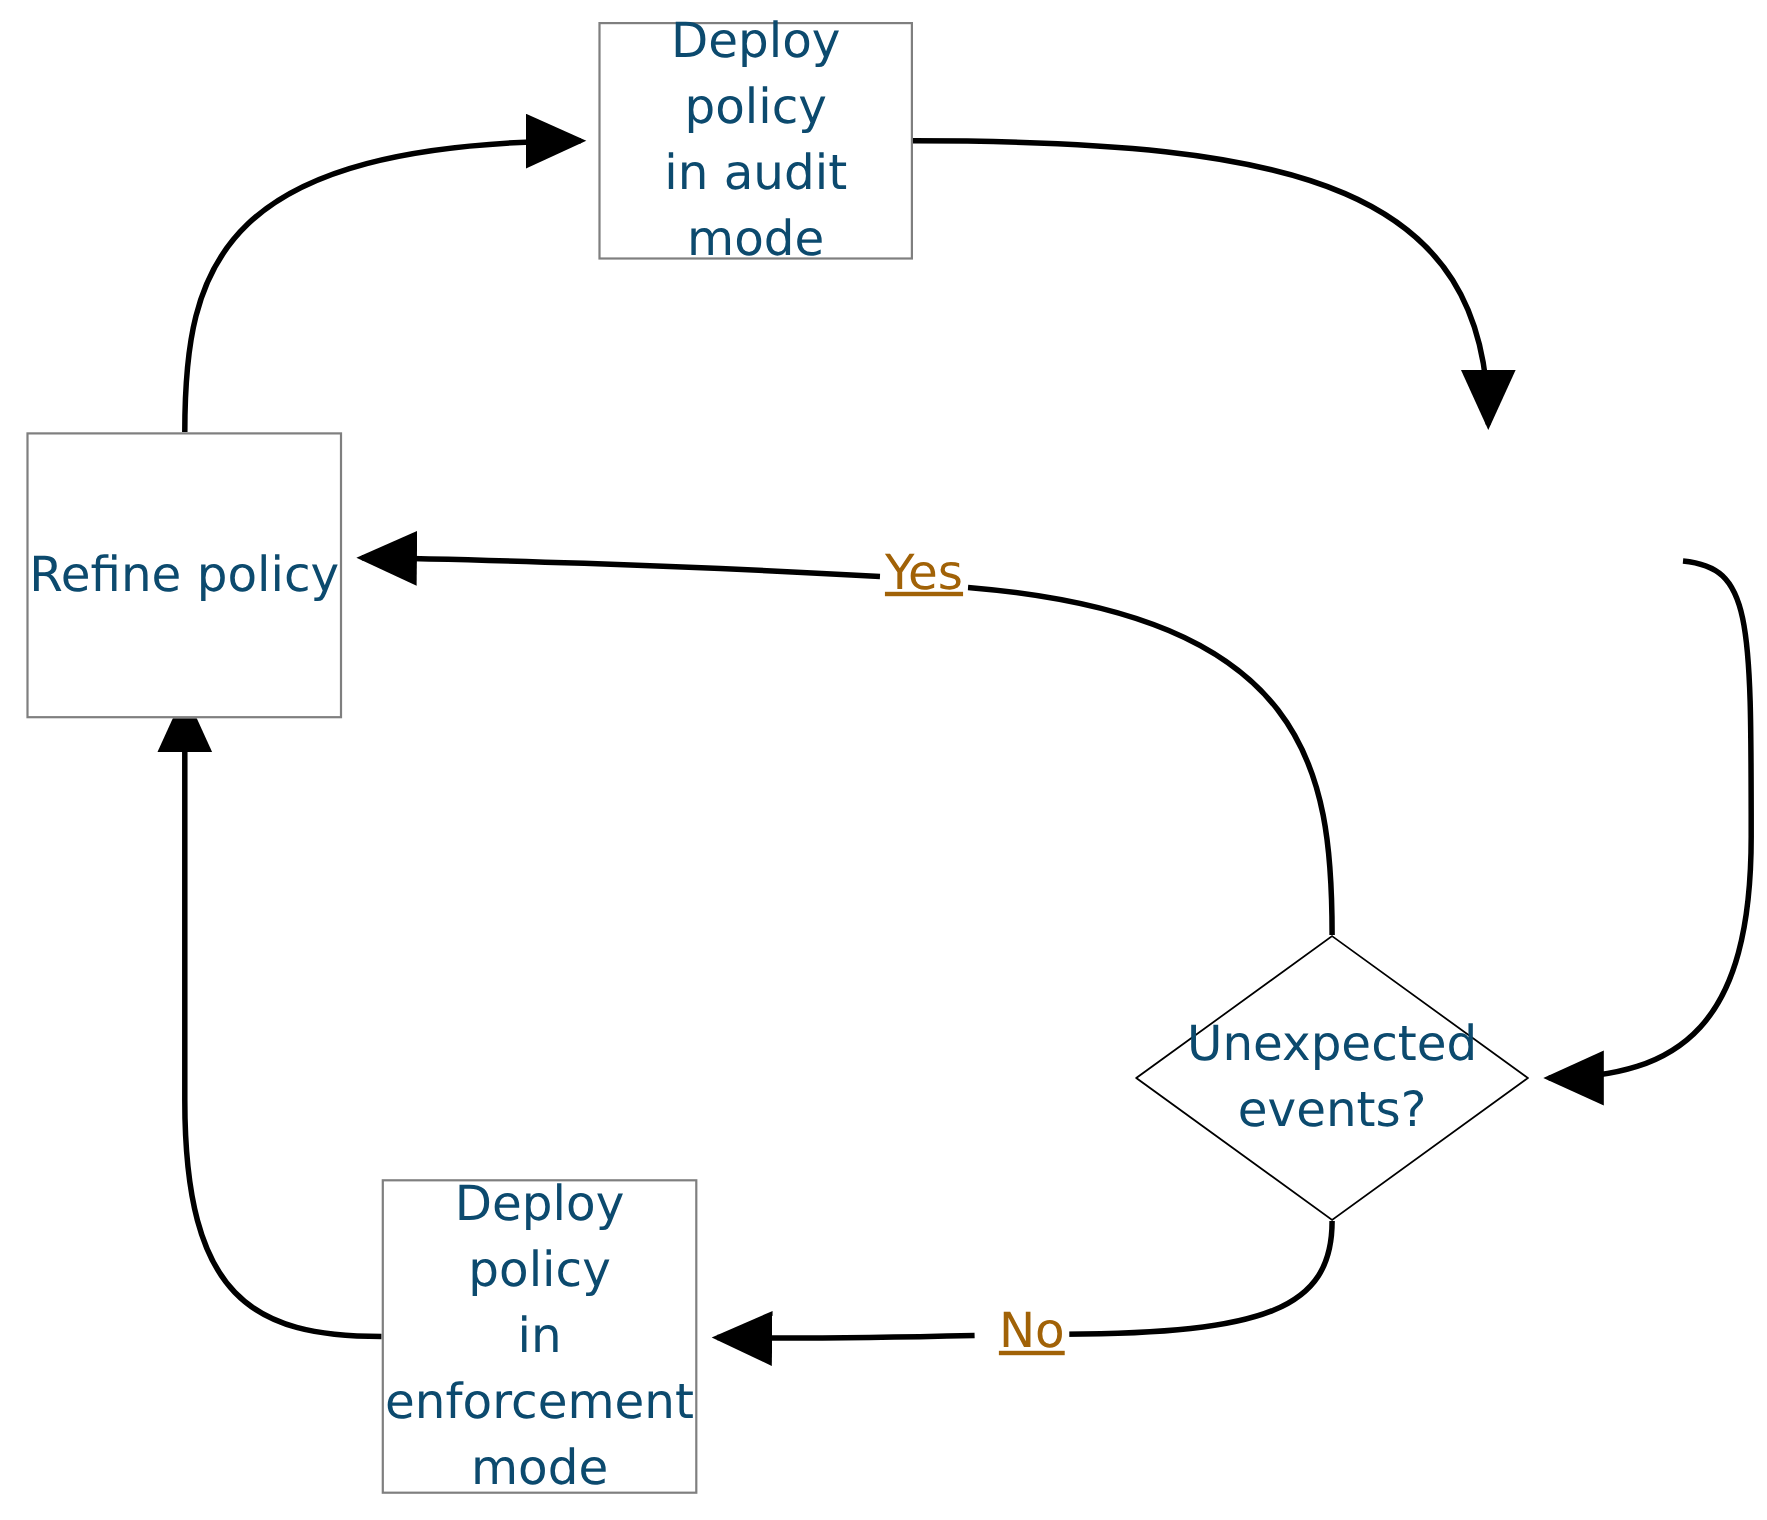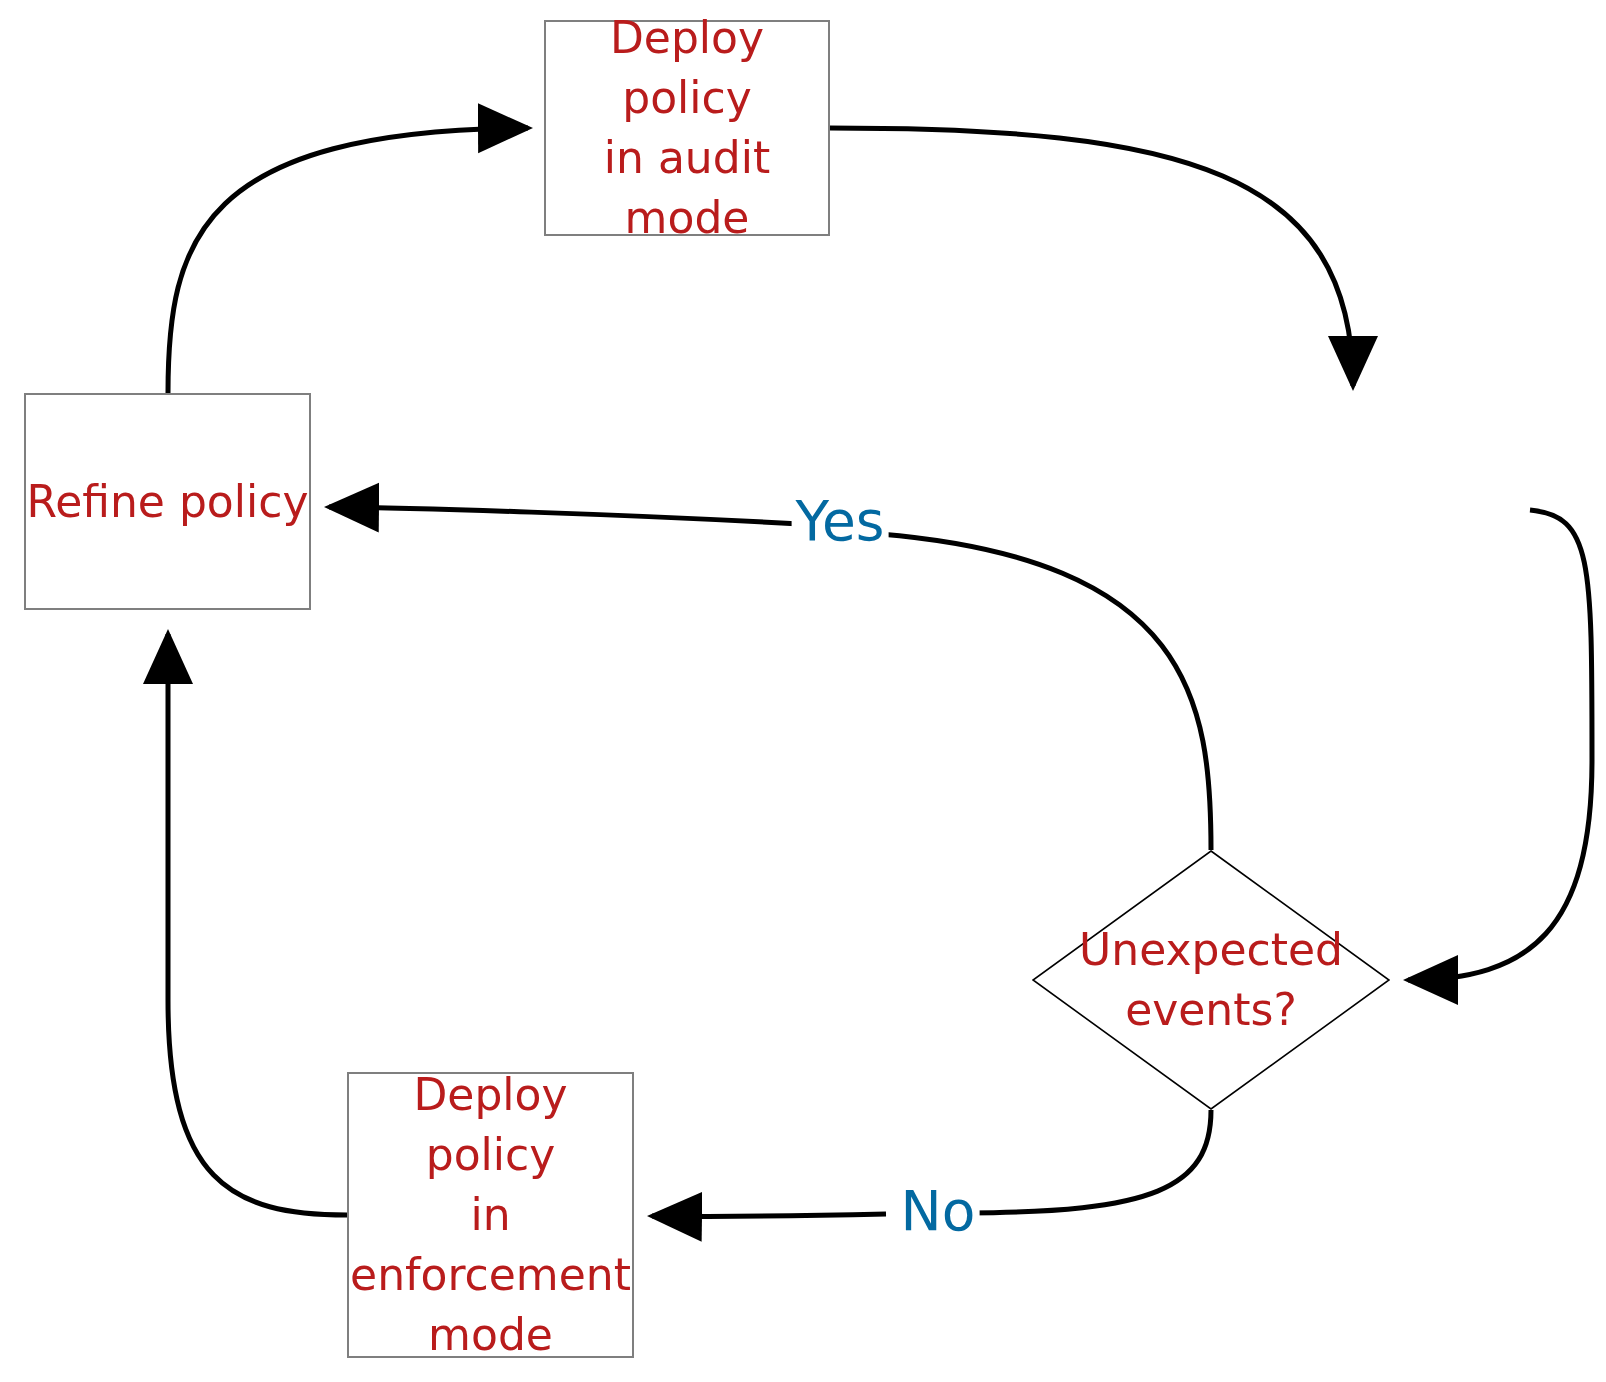--- a/index.html
+++ b/index.html
@@ -22,21 +22,21 @@
     width: 1606px;
     height: 1382px;
   }
   .node {
     position: absolute;
     box-sizing: border-box;
     display: flex;
     align-items: center;
     justify-content: center;
     text-align: center;
-    color: #b91c1c;
+    color: #0c4a6e;
     font-size: 44px;
     line-height: 60px;
     white-space: pre-line;
   }
   .node-box {
     border: 2px solid #7f7f7f;
     background: #ffffff;
   }
   .node-diamond {
     background: transparent;
@@ -49,27 +49,28 @@
     width: 100%;
     height: 100%;
   }
   .diamond-label {
     position: relative;
     z-index: 2;
     text-align: center;
   }
   .edge-label {
     position: absolute;
-    color: #0369a1;
-    font-size: 55px;
+    color: #a16207;
+    font-size: 44px;
     line-height: 50px;
     background: #ffffff;
     padding: 0 4px;
     white-space: nowrap;
     transform: translate(-50%, -50%);
+    text-decoration: underline;
   }
 </style>
 </head>
 <body>
 
 <div id="canvas">
 
   <svg id="edges" viewBox="0 0 1606 1382" xmlns="http://www.w3.org/2000/svg">
     <defs>
       <marker id="arrow" markerWidth="12" markerHeight="12" refX="10" refY="5" orient="auto" markerUnits="strokeWidth">
@@ -92,21 +93,21 @@
     <path d="M886,1214 C800,1216 720,1217 652,1216" fill="none" stroke="#000000" stroke-width="5" marker-end="url(#arrow)"></path>
 
     <path d="M347,1215 C230,1215 168,1180 168,1000 L168,634" fill="none" stroke="#000000" stroke-width="5" marker-end="url(#arrow)"></path>
   </svg>
 
   <div class="node node-box" style="left:544px; top:20px; width:286px; height:216px;">
     <span>Deploy policy
 in audit mode</span>
   </div>
 
-  <div class="node node-box" style="left:24px; top:393px; width:287px; height:217px;">
+  <div class="node node-box" style="left:24px; top:393px; width:287px; height:260px;">
     <span>Refine policy</span>
   </div>
 
 
   <div class="node node-diamond" style="left:1032px; top:850px; width:358px; height:260px;">
     <svg class="diamond-shape" viewBox="0 0 358 260" preserveAspectRatio="none" xmlns="http://www.w3.org/2000/svg">
       <polygon points="179,1 357,130 179,259 1,130" fill="#ffffff" stroke="#000000" stroke-width="1.6"></polygon>
     </svg>
     <span class="diamond-label">Unexpected
 events?</span>

